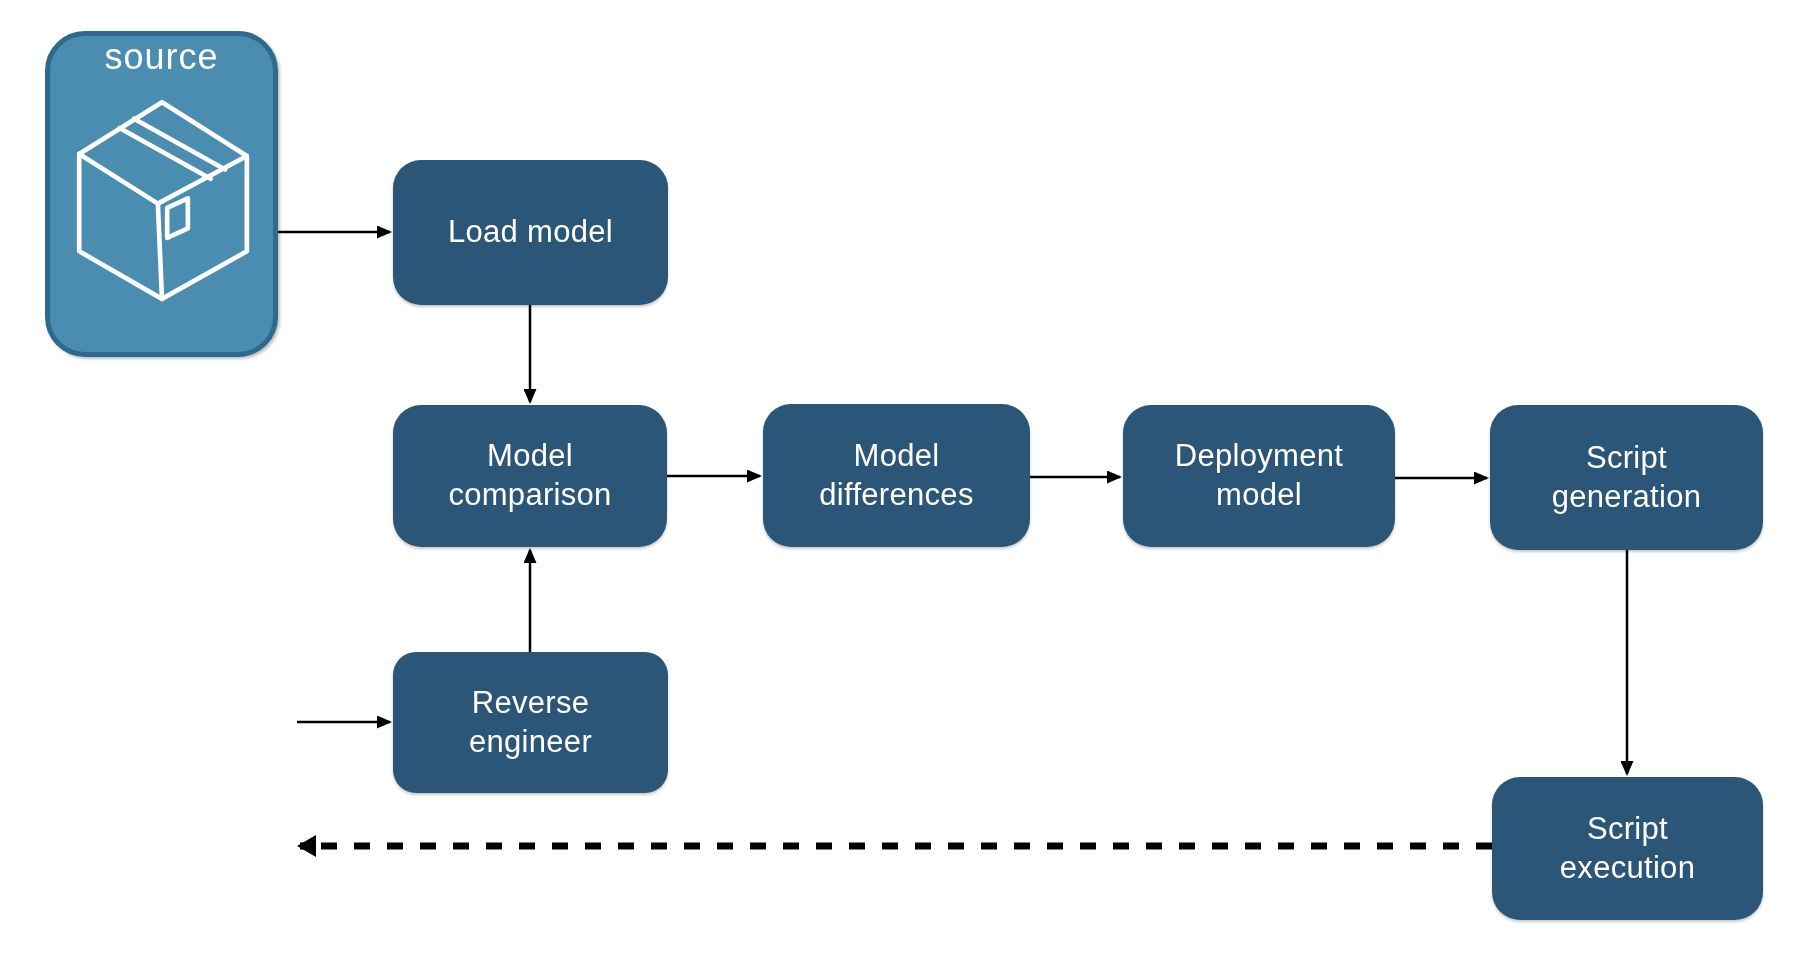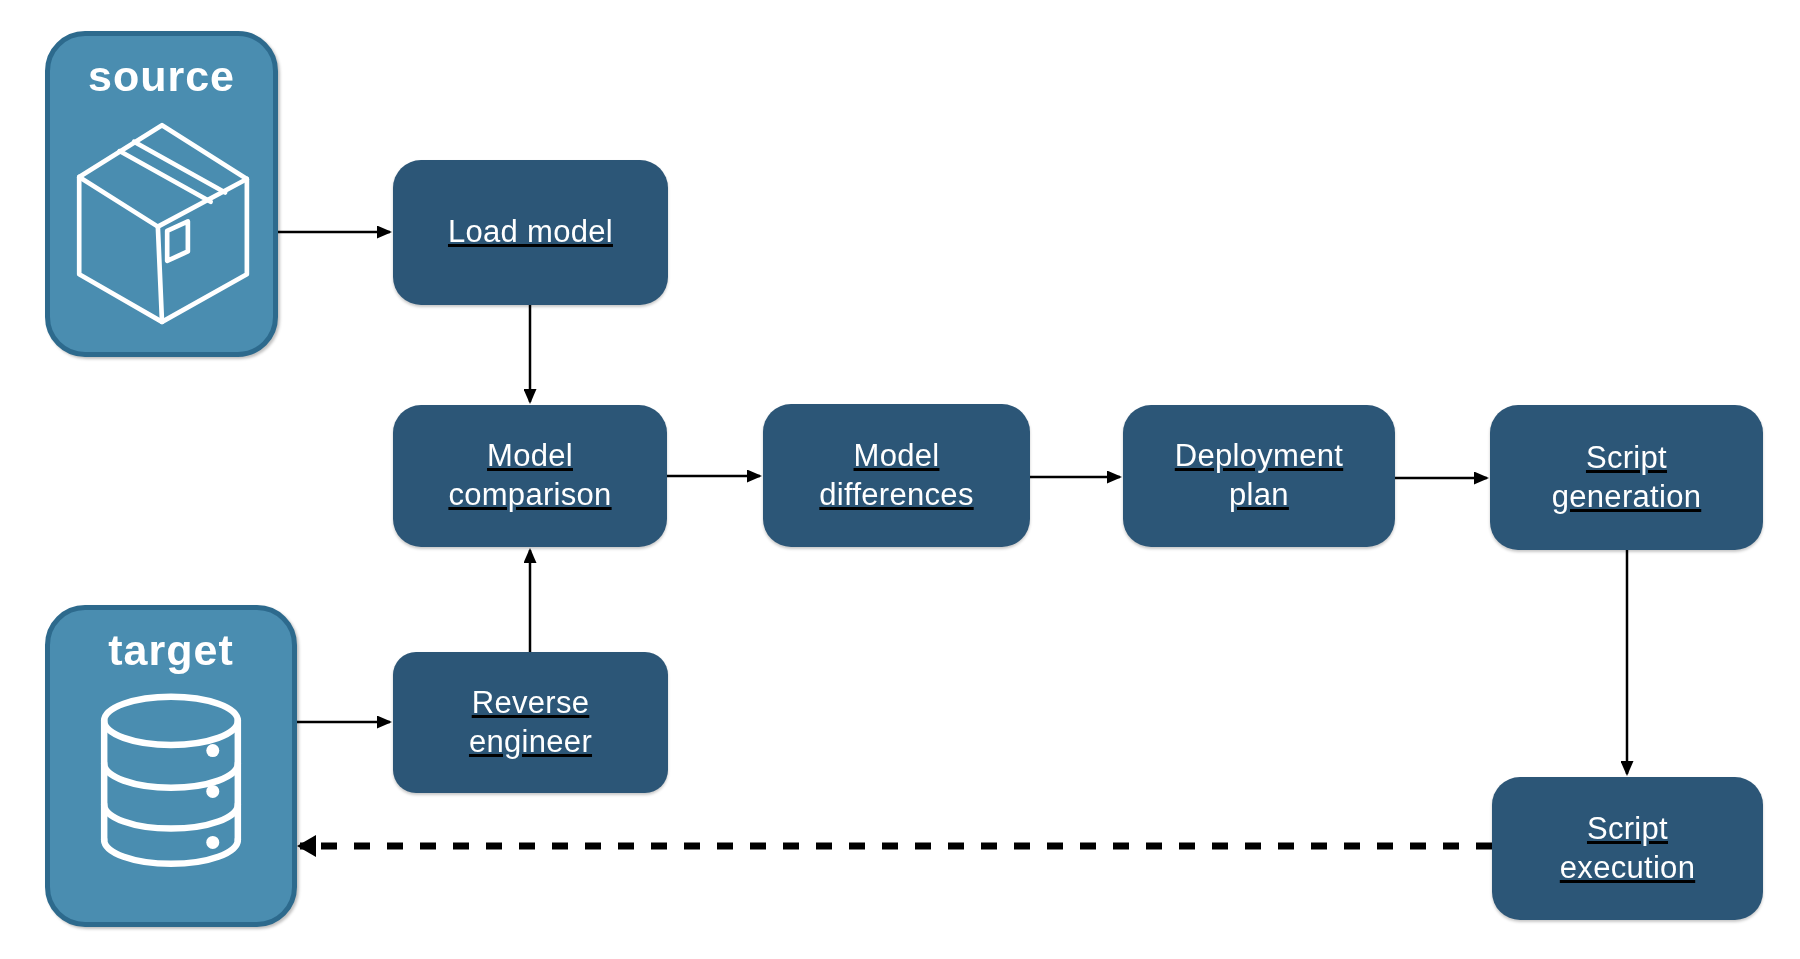--- a/index.html
+++ b/index.html
@@ -25,40 +25,39 @@
   }
   .node{
     position:absolute;z-index:2;
     display:flex;align-items:center;justify-content:center;
     box-sizing:border-box;
   }
   .process{
     background:var(--process-fill);
     border-radius:28px;
     box-shadow:0 2px 3px rgba(0,0,0,.22);
-    text-decoration:underline;
   }
   .process .label{
     color:var(--node-text);
     font-size:31px;line-height:1.25;
     text-align:center;white-space:pre-line;
     letter-spacing:.3px;
   }
   .store{
     background:var(--store-fill);
     border:5px solid var(--store-border);
     border-radius:40px;
     flex-direction:column;justify-content:flex-start;
     box-shadow:2px 2px 3px rgba(0,0,0,.25);
   }
   .store .title{
     color:var(--node-text);
-    font-size:43px;font-weight:bold;
+    font-size:36px;font-weight:normal;
     letter-spacing:1px;
-    margin-top:16px;
+    margin-top:0;
   }
   .store .icon{display:block;margin-top:18px;}
   
   .n-source            {left:45px;  top:31px;  width:233px; height:326px;}
   .n-target            {left:45px;  top:605px; width:252px; height:322px;}
   .n-load-model        {left:393px; top:160px; width:275px; height:145px;}
   .n-model-comparison  {left:393px; top:405px; width:274px; height:142px;}
   .n-model-differences {left:763px; top:404px; width:267px; height:143px;}
   .n-deployment-plan   {left:1123px;top:405px; width:272px; height:142px;}
   .n-script-generation {left:1490px;top:405px; width:273px; height:145px;}
@@ -97,49 +96,35 @@
     <svg class="icon" width="190" height="207" viewBox="0 0 182 200" fill="none" stroke="#fff" stroke-width="4.5" stroke-linejoin="round" stroke-linecap="round">
       <path d="M91,6 L11,56 L11,150 L91,196 L173,150 L173,58 Z"></path>
       <path d="M11,56 L87,104 L173,58"></path>
       <path d="M87,104 L91,196"></path>
       <path d="M50,31 L138,80"></path>
       <path d="M64,22 L152,71"></path>
       <path d="M96,108 L116,99 L116,128 L96,137 Z"></path>
     </svg>
   </div>
 
-  <div class="node store n-target">
-    <div class="title">target</div>
-    <svg class="icon" width="158" height="181" viewBox="0 0 170 195" fill="none" stroke="#fff" stroke-width="7" stroke-linecap="round">
-      <ellipse cx="85" cy="30" rx="72" ry="26"></ellipse>
-      <path d="M13,30 L13,158"></path>
-      <path d="M157,30 L157,158"></path>
-      <path d="M13,158 A72,26 0 0 0 157,158"></path>
-      <path d="M13,76 A72,26 0 0 0 157,76"></path>
-      <path d="M13,120 A72,26 0 0 0 157,120"></path>
-      <circle cx="130" cy="62" r="7" fill="#fff" stroke="none"></circle>
-      <circle cx="130" cy="106" r="7" fill="#fff" stroke="none"></circle>
-      <circle cx="130" cy="161" r="7" fill="#fff" stroke="none"></circle>
-    </svg>
-  </div>
 
   <div class="node process n-load-model">
     <div class="label">Load model</div>
   </div>
   <div class="node process n-model-comparison">
     <div class="label">Model
 comparison</div>
   </div>
   <div class="node process n-model-differences">
     <div class="label">Model
 differences</div>
   </div>
   <div class="node process n-deployment-plan">
     <div class="label">Deployment
-plan</div>
+model</div>
   </div>
   <div class="node process n-script-generation">
     <div class="label">Script
 generation</div>
   </div>
   <div class="node process n-reverse-engineer">
     <div class="label">Reverse
 engineer</div>
   </div>
   <div class="node process n-script-execution">

